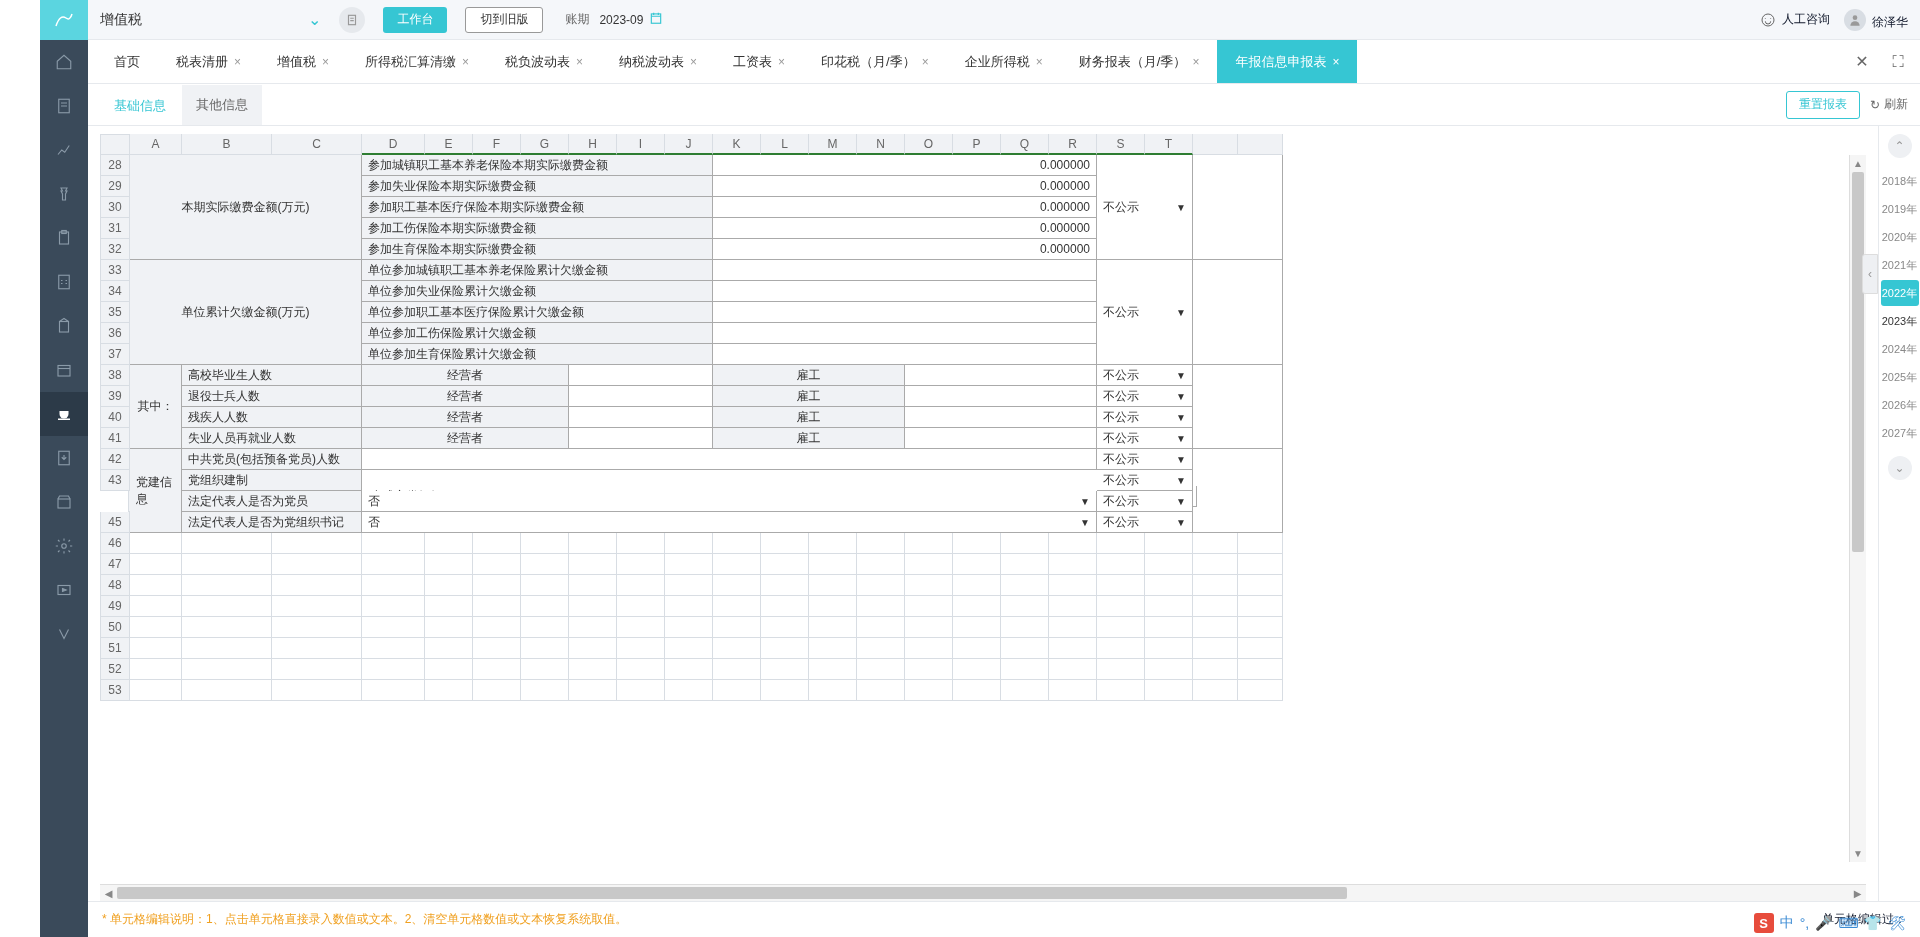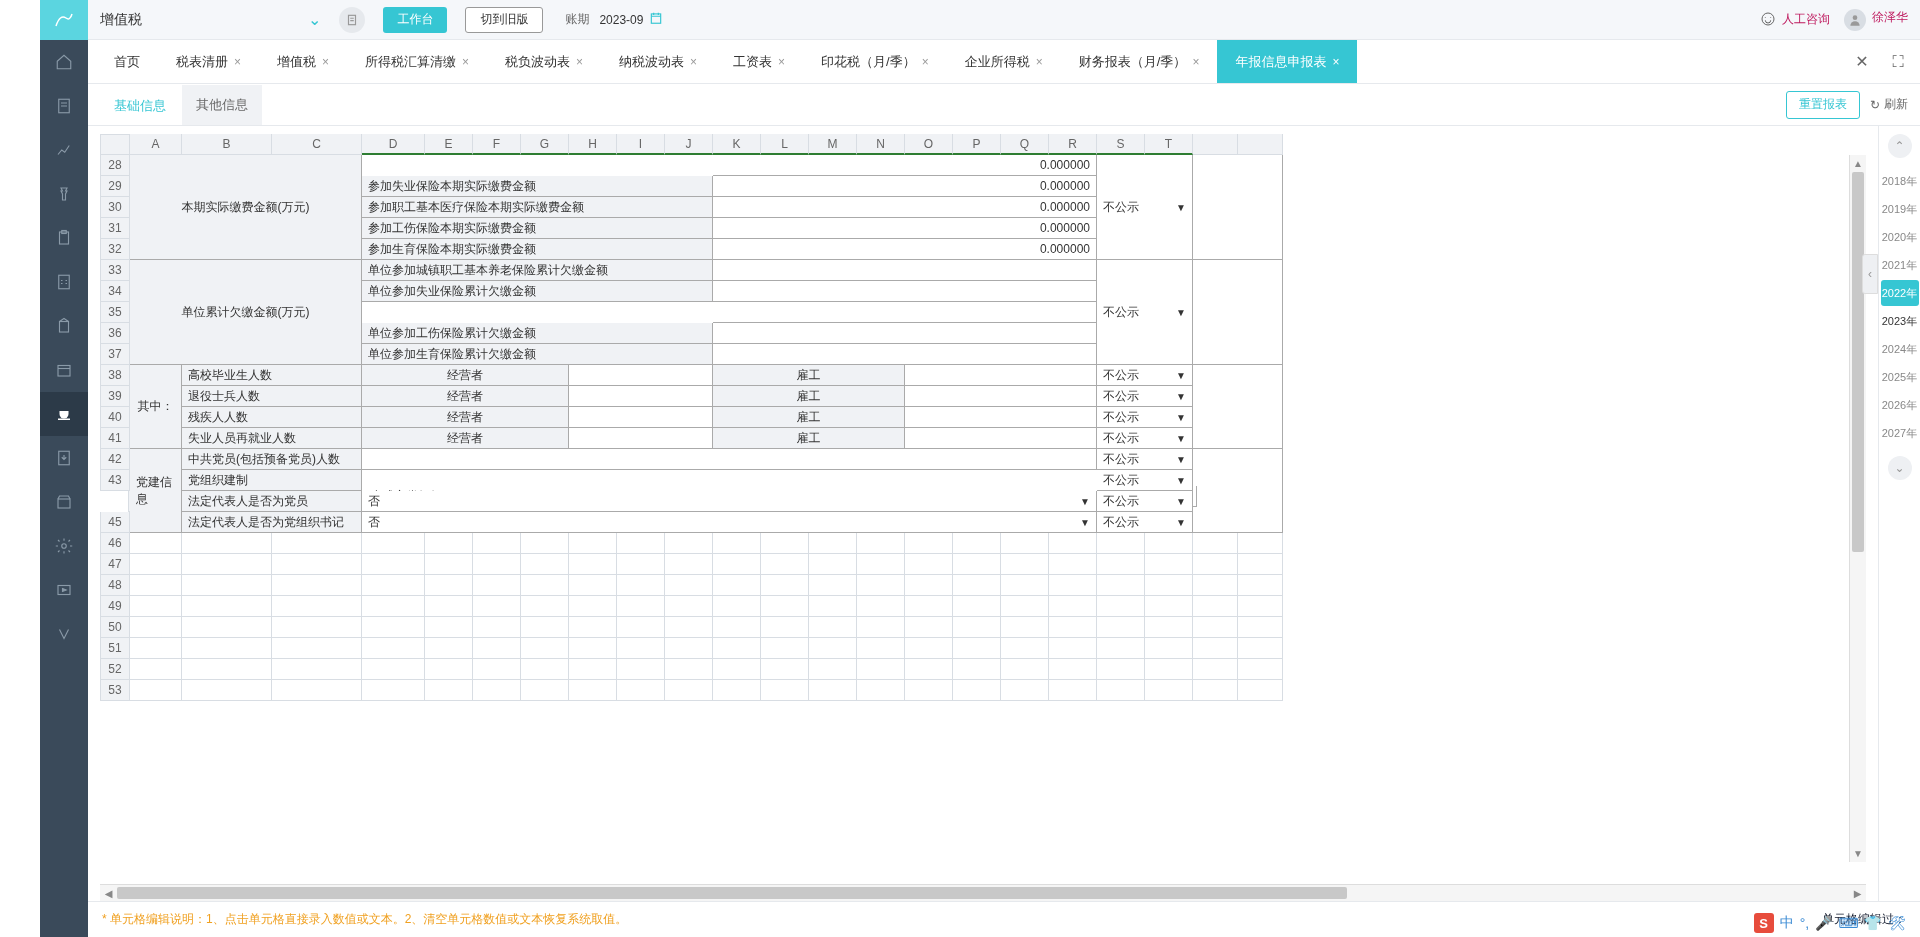--- a/index.html
+++ b/index.html
@@ -16,21 +16,21 @@
 .topbar-title { font-size: 14px; color: #333; margin-right: 8px; min-width: 60px; }
 .chev { color: #36c6d3; font-size: 16px; margin-left: 140px; cursor: pointer; }
 .doc-icon { width: 26px; height: 26px; border-radius: 50%; background: #e6e9ed; margin-left: 18px; display: flex; align-items: center; justify-content: center; color: #999; }
 .btn { height: 26px; padding: 0 14px; border-radius: 3px; display: inline-flex; align-items: center; font-size: 12px; cursor: pointer; margin-left: 18px; }
 .btn-primary { background: #36c6d3; color: #fff; }
 .btn-outline { background: #fff; border: 1px solid #999; color: #333; }
 .period-label { margin-left: 22px; color: #666; }
 .period-val { margin-left: 10px; color: #333; }
 .cal-icon { margin-left: 6px; color: #36c6d3; }
 .topbar-right { margin-left: auto; display: flex; align-items: center; gap: 14px; }
-.tr-item { display: flex; align-items: flex-start; gap: 6px; color: #be185d; cursor: pointer; }
+.tr-item { display: flex; align-items: flex-end; gap: 6px; color: #0f172a; cursor: pointer; }
 .avatar { width: 22px; height: 22px; border-radius: 50%; background: #d8dde3; display: inline-flex; align-items: center; justify-content: center; color: #999; }
 .tabs { height: 44px; border-bottom: 1px solid #e6e9ed; display: flex; align-items: stretch; padding: 0 8px; position: relative; }
 .tab { padding: 0 18px; display: flex; align-items: center; font-size: 13px; color: #333; cursor: pointer; position: relative; white-space: nowrap; }
 .tab .close { margin-left: 6px; color: #999; font-size: 12px; }
 .tab.active { background: #36c6d3; color: #fff; }
 .tab.active .close { color: #fff; }
 .tabs-right { margin-left: auto; display: flex; align-items: center; gap: 8px; }
 .tabs-right .ticon { width: 28px; height: 28px; display: flex; align-items: center; justify-content: center; color: #666; cursor: pointer; font-size: 16px; }
 .subbar { height: 42px; display: flex; align-items: center; padding: 0 12px; border-bottom: 1px solid #e6e9ed; }
 .subtab { padding: 0 14px; height: 40px; display: flex; align-items: center; font-size: 13px; color: #666; cursor: pointer; background: #f0f2f5; margin-right: 2px; }
@@ -554,20 +554,23 @@
               <div class="mcell gray center" style="position: absolute; left: 30px; top: 21px; width: 232px; height: 105px;">
                 <span>本期实际缴费金额(万元)</span>
               </div>
               <div class="mcell center" style="position: absolute; left: 997px; top: 21px; width: 96px; height: 105px;">
                 <span>不公示</span>
                 <span class="tri">▼</span>
               </div>
               <div class="mcell" style="position: absolute; left: 1093px; top: 21px; width: 90px; height: 105px;">
                 <span></span>
               </div>
+              <div class="mcell gray" style="position: absolute; left: 262px; top: 21px; width: 351px; height: 21px;">
+                <span>参加城镇职工基本养老保险本期实际缴费金额</span>
+              </div>
               <div class="mcell right-al" style="position: absolute; left: 613px; top: 21px; width: 384px; height: 21px;">
                 <span>0.000000</span>
               </div>
               <div class="mcell gray" style="position: absolute; left: 262px; top: 42px; width: 351px; height: 21px;">
                 <span>参加失业保险本期实际缴费金额</span>
               </div>
               <div class="mcell right-al" style="position: absolute; left: 613px; top: 42px; width: 384px; height: 21px;">
                 <span>0.000000</span>
               </div>
               <div class="mcell gray" style="position: absolute; left: 262px; top: 63px; width: 351px; height: 21px;">
@@ -602,20 +605,23 @@
                 <span>单位参加城镇职工基本养老保险累计欠缴金额</span>
               </div>
               <div class="mcell" style="position: absolute; left: 613px; top: 126px; width: 384px; height: 21px;">
                 <span></span>
               </div>
               <div class="mcell gray" style="position: absolute; left: 262px; top: 147px; width: 351px; height: 21px;">
                 <span>单位参加失业保险累计欠缴金额</span>
               </div>
               <div class="mcell" style="position: absolute; left: 613px; top: 147px; width: 384px; height: 21px;">
                 <span></span>
+              </div>
+              <div class="mcell gray" style="position: absolute; left: 262px; top: 168px; width: 351px; height: 21px;">
+                <span>单位参加职工基本医疗保险累计欠缴金额</span>
               </div>
               <div class="mcell" style="position: absolute; left: 613px; top: 168px; width: 384px; height: 21px;">
                 <span></span>
               </div>
               <div class="mcell gray" style="position: absolute; left: 262px; top: 189px; width: 351px; height: 21px;">
                 <span>单位参加工伤保险累计欠缴金额</span>
               </div>
               <div class="mcell" style="position: absolute; left: 613px; top: 189px; width: 384px; height: 21px;">
                 <span></span>
               </div>

